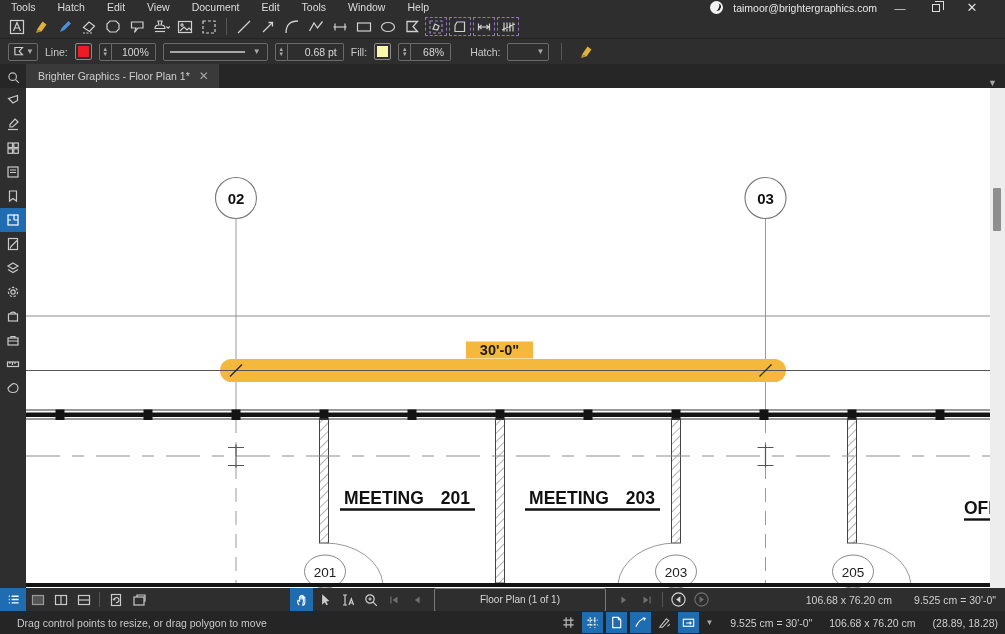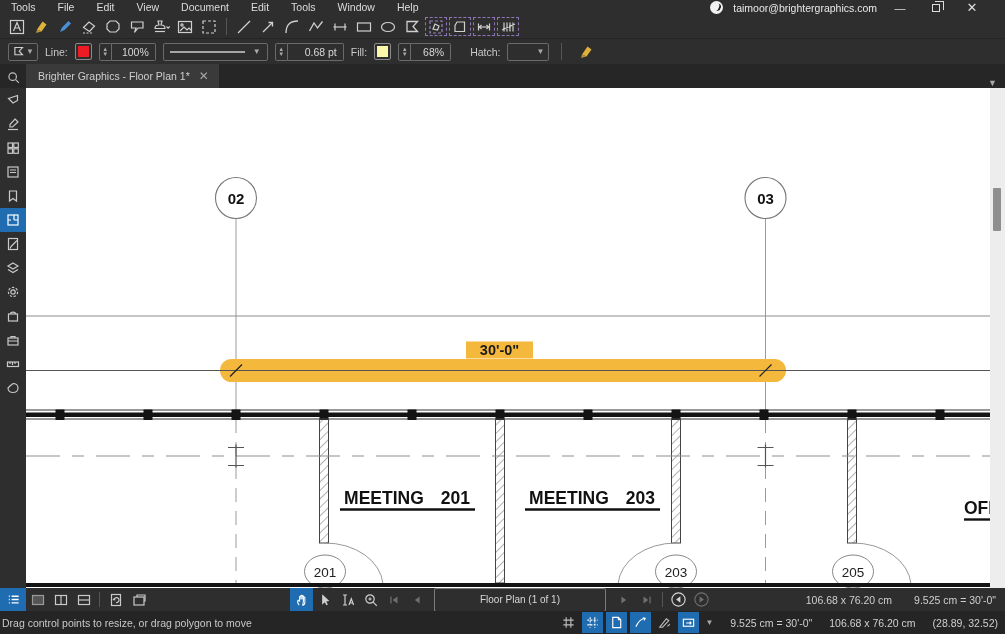--- a/index.html
+++ b/index.html
@@ -49,34 +49,34 @@
 
   
   .navbar { position:absolute; left:0; top:588px; width:1005px; height:23px; background:#2e2e2e; display:flex; align-items:center; font-size:10.5px; }
   .nbtn { width:23px; height:23px; display:flex; align-items:center; justify-content:center; }
   .nbtn.blue { background:#1f6cb0; }
   .nsep { width:1px; height:15px; background:#565656; margin:0 4px; }
   .page-field { width:172px; height:24px; border:1px solid #7a7a7a; border-radius:2px; display:flex; align-items:center; justify-content:center; color:#d8d8d8; font-size:10px; margin:0 6px; }
   .nav-right { margin-left:auto; display:flex; gap:22px; padding-right:9px; color:#cfcfcf; }
 
   .statusbar { position:absolute; left:0; top:611px; width:1005px; height:23px; background:#252525; display:flex; align-items:center; font-size:10.5px; color:#c9c9c9; }
-  .status-msg { padding-left:2px; }
+  .status-msg { padding-left:17px; }
   .status-right { margin-left:auto; display:flex; align-items:center; gap:3px; padding-right:7px; }
   .sbtn { width:21px; height:21px; display:flex; align-items:center; justify-content:center; }
   .sbtn.blue { background:#1f6cb0; }
   .status-txt { margin-left:14px; color:#cfcfcf; }
 </style>
 </head>
 <body>
 
 <div id="app">
 
   <div class="menubar">
     <span class="menu-item">Tools</span>
-    <span class="menu-item">File</span>
+    <span class="menu-item">Hatch</span>
     <span class="menu-item">Edit</span>
     <span class="menu-item">View</span>
     <span class="menu-item">Document</span>
     <span class="menu-item">Edit</span>
     <span class="menu-item">Tools</span>
     <span class="menu-item">Window</span>
     <span class="menu-item">Help</span>
     <span class="right">
       <span class="logo-circle"></span>
       <span class="email">taimoor@brightergraphics.com</span>
@@ -572,17 +572,17 @@
         </span>
       <span class="sbtn blue">
           <svg width="15" height="15" viewBox="0 0 16 16" fill="none" stroke="#fff" stroke-width="1.2">
             <rect x="2.5" y="4.5" width="11" height="7.5"></rect>
             <path d="M5.5 8.5 H11 M11 8.5 L9.3 7 M11 8.5 L9.3 10"></path>
           </svg>
         </span>
       <span class="chev" style="margin-left:3px">▼</span>
       <span class="status-txt">9.525 cm = 30'-0"</span>
       <span class="status-txt">106.68 x 76.20 cm</span>
-      <span class="status-txt">(28.89, 32.52)</span>
+      <span class="status-txt">(28.89, 18.28)</span>
     </span>
   </div>
 
 </div>
 
 </body></html>

